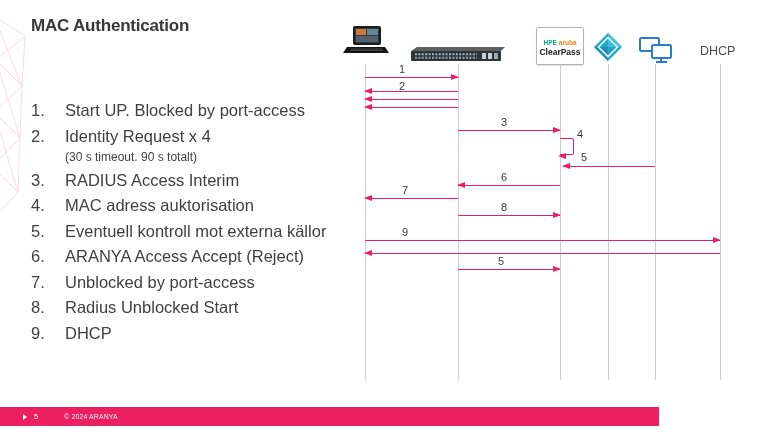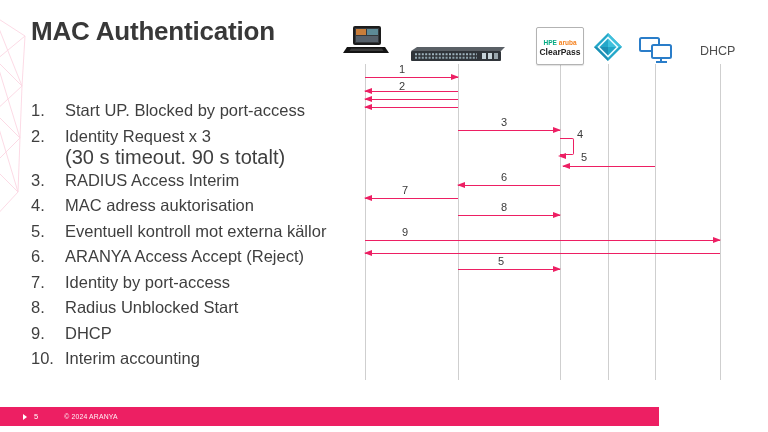--- a/index.html
+++ b/index.html
@@ -3,31 +3,31 @@
 <meta charset="utf-8">
 <style>
   html,body{margin:0;padding:0;background:#fff;}
   .slide{position:relative;width:768px;height:432px;background:#ffffff;overflow:hidden;
          font-family:"Liberation Sans",sans-serif;--pink:#ed1f63;--ink:#3c3c3c;}
 
   
   .deco{position:absolute;left:0;top:2px;opacity:.16;}
 
   
-  .title{position:absolute;left:31px;top:16px;margin:0;font-size:26px;font-weight:800;
+  .title{position:absolute;left:31px;top:16px;margin:0;font-size:17px;font-weight:800;
          color:#383838;letter-spacing:-.2px;}
 
   
   .steps{position:absolute;left:31px;top:98px;margin:0;padding:0;list-style:none;width:370px;}
   .steps li{display:flex;height:25.5px;line-height:25.5px;font-size:16.5px;color:#3f3f3f;}
   .steps li.double{height:44px;}
   .num{width:34px;flex:none;}
   .txt{flex:1;}
   .double .txt span{display:block;}
-  .sub{line-height:17px;font-size:20px;}
+  .sub{line-height:17px;font-size:12px;}
 
   
   .ll{position:absolute;top:64px;height:316px;width:1px;background:#cfcfcf;}
   .msg{position:absolute;height:0;border-top:1.6px solid var(--pink);}
   .msg.r::after{content:"";position:absolute;right:-1px;top:-4.4px;width:0;height:0;
       border-left:8px solid var(--pink);border-top:3.6px solid transparent;border-bottom:3.6px solid transparent;}
   .msg.l::before{content:"";position:absolute;left:-1px;top:-4.4px;width:0;height:0;
       border-right:8px solid var(--pink);border-top:3.6px solid transparent;border-bottom:3.6px solid transparent;}
   .loop{position:absolute;border:1.6px solid var(--pink);border-left:none;border-radius:0 2px 2px 0;}
   .loop::after{content:"";position:absolute;left:-2px;bottom:-5px;width:0;height:0;
@@ -72,21 +72,21 @@
   <h1 class="title">MAC Authentication</h1>
 
   <ol class="steps">
     <li>
         <span class="num">1.</span>
         <span class="txt">Start UP. Blocked by port-access</span>
       </li>
     <li class="double">
         <span class="num">2.</span>
         <span class="txt">
-          <span>Identity Request x 3</span>
+          <span>Identity Request x 4</span>
           <span class="sub">(30 s timeout. 90 s totalt)</span>
         </span>
       </li>
     <li>
         <span class="num">3.</span>
         <span class="txt">RADIUS Access Interim</span>
       </li>
     <li>
         <span class="num">4.</span>
         <span class="txt">MAC adress auktorisation</span>
@@ -94,33 +94,29 @@
     <li>
         <span class="num">5.</span>
         <span class="txt">Eventuell kontroll mot externa källor</span>
       </li>
     <li>
         <span class="num">6.</span>
         <span class="txt">ARANYA Access Accept (Reject)</span>
       </li>
     <li>
         <span class="num">7.</span>
-        <span class="txt">Identity by port-access</span>
+        <span class="txt">Unblocked by port-access</span>
       </li>
     <li>
         <span class="num">8.</span>
         <span class="txt">Radius Unblocked Start</span>
       </li>
     <li>
         <span class="num">9.</span>
         <span class="txt">DHCP</span>
-      </li>
-    <li>
-        <span class="num">10.</span>
-        <span class="txt">Interim accounting</span>
       </li>
   </ol>
 
   <div>
 
     <div class="ll" style="left:365px"></div>
     <div class="ll" style="left:458px"></div>
     <div class="ll" style="left:560px"></div>
     <div class="ll" style="left:608px"></div>
     <div class="ll" style="left:655px"></div>

